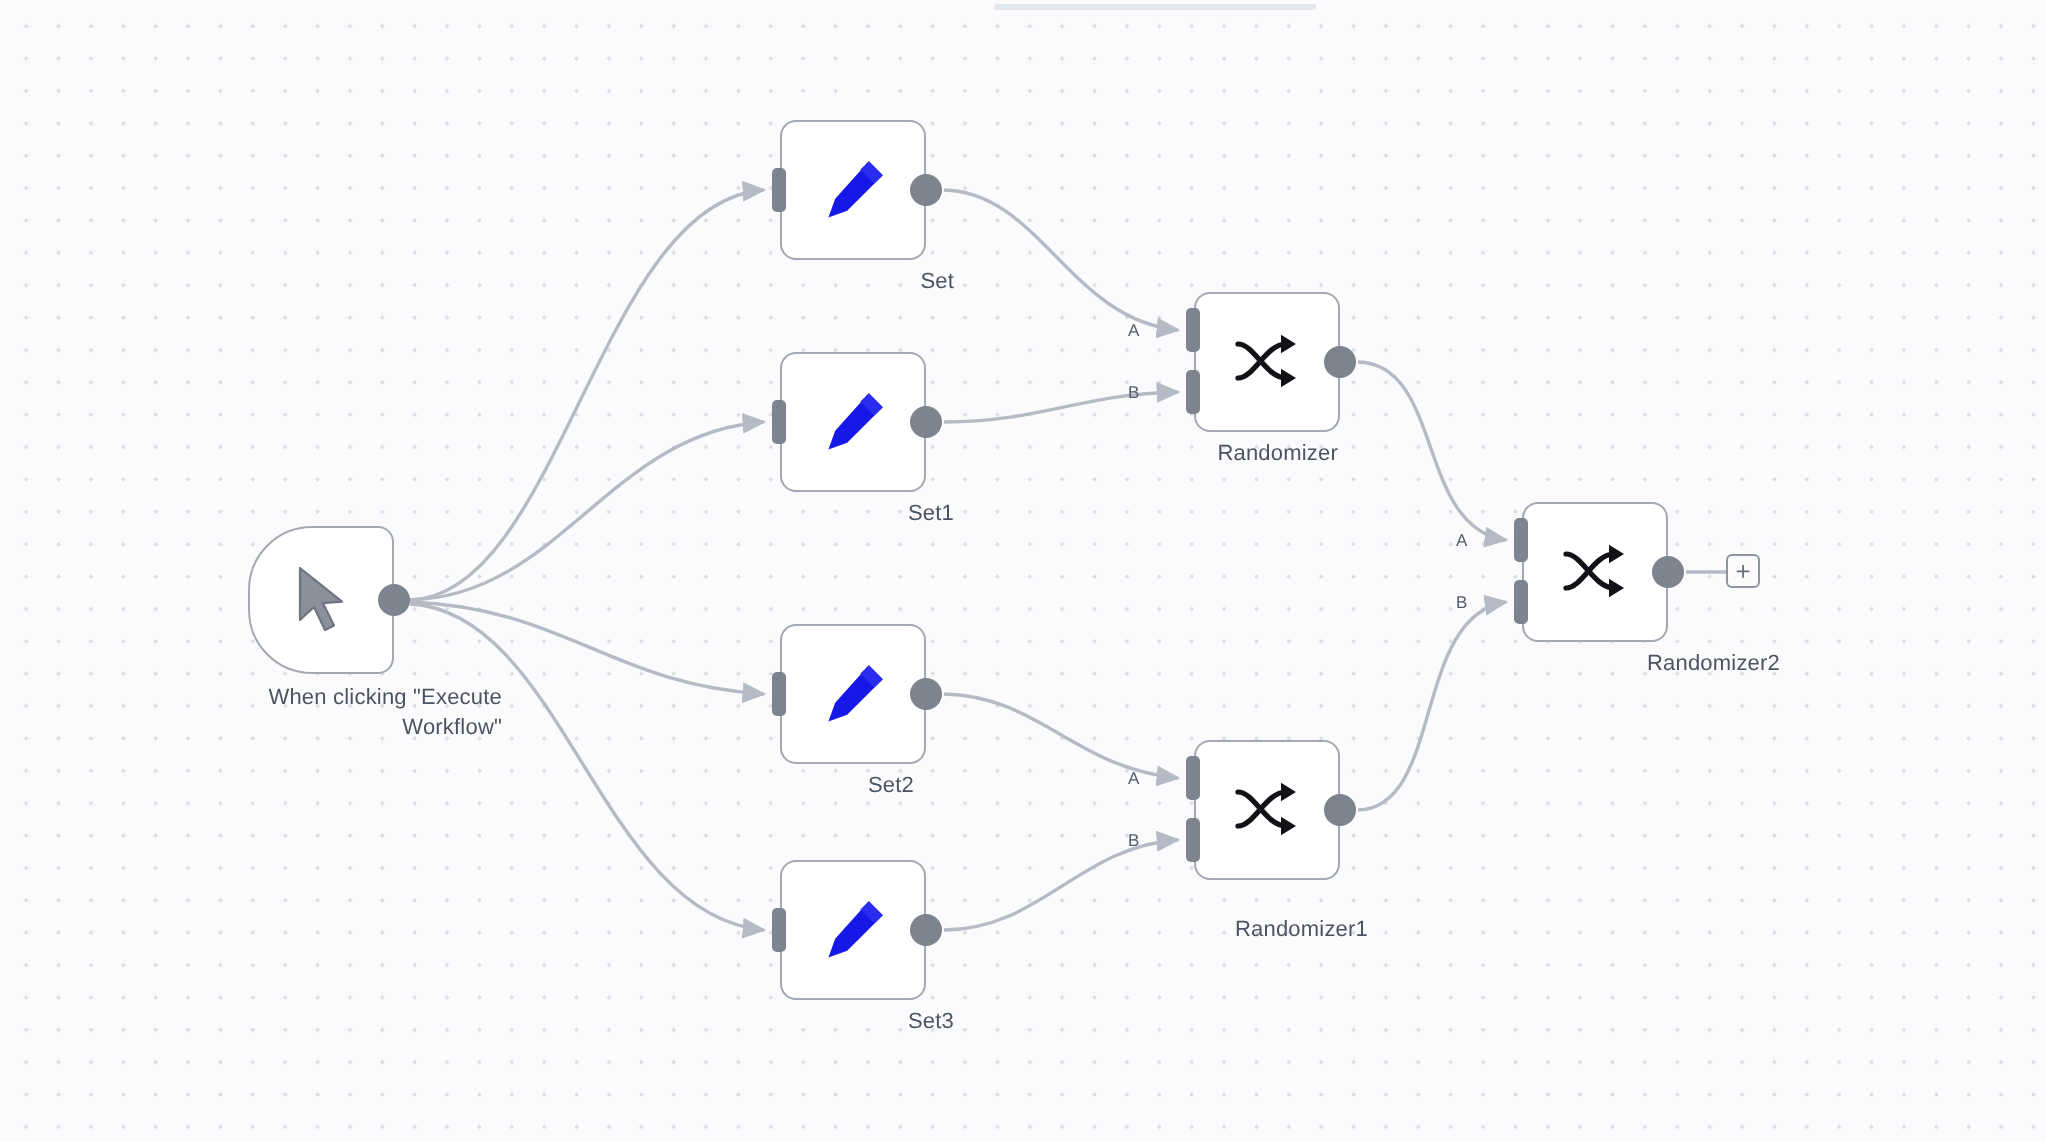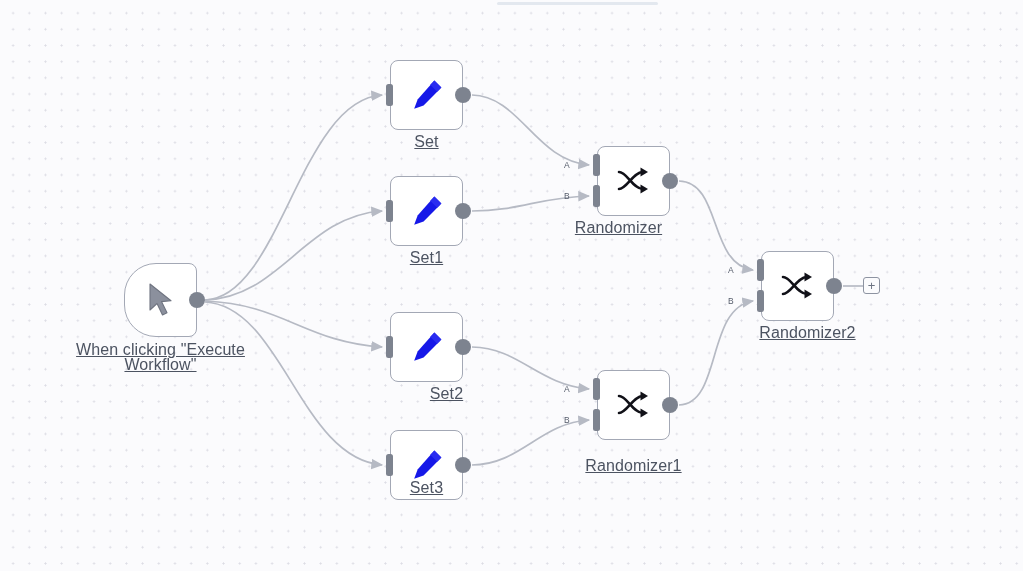--- a/index.html
+++ b/index.html
@@ -55,27 +55,26 @@
   }
 
   .node.trigger {
     border-radius: 8px;
     border-top-left-radius: 32px;
     border-bottom-left-radius: 32px;
   }
 
   .node-label {
     position: absolute;
-    text-align: center;
-    font-size: 16px;
+    text-align: right;
+    font-size: 11px;
     line-height: 15px;
     color: #4c5361;
     white-space: pre-line;
     letter-spacing: 0.1px;
-    text-decoration: underline;
   }
 
   .port-in {
     position: absolute;
     width: 7px;
     height: 22px;
     background: #7d838f;
     border-radius: 2.5px;
   }
 
@@ -188,33 +187,33 @@
   <div class="port-out" style="left:455px; top:203px;"></div>
 
   <div class="node" style="left:390px; top:312px; width:73px; height:70px;">
     <span>
       <svg class="icon-svg" width="36" height="36" viewBox="0 0 36 36" aria-hidden="true">
         <path d="M25.4 3.6 L32.4 10.6 L14.6 28.4 L5.2 31.8 L8.6 22.4 Z" fill="#1618e8"></path>
         <path d="M25.4 3.6 L32.4 10.6 L28.2 14.8 L21.2 7.8 Z" fill="#2a2cf0"></path>
       </svg>
     </span>
   </div>
-  <div class="node-label" style="left:396px; top:386px; width:101px;">Set2</div>
+  <div class="node-label" style="left:356px; top:386px; width:101px;">Set2</div>
   <div class="port-in" style="left:386px; top:336px;"></div>
   <div class="port-out" style="left:455px; top:339px;"></div>
 
   <div class="node" style="left:390px; top:430px; width:73px; height:70px;">
     <span>
       <svg class="icon-svg" width="36" height="36" viewBox="0 0 36 36" aria-hidden="true">
         <path d="M25.4 3.6 L32.4 10.6 L14.6 28.4 L5.2 31.8 L8.6 22.4 Z" fill="#1618e8"></path>
         <path d="M25.4 3.6 L32.4 10.6 L28.2 14.8 L21.2 7.8 Z" fill="#2a2cf0"></path>
       </svg>
     </span>
   </div>
-  <div class="node-label" style="left:376px; top:480px; width:101px;">Set3</div>
+  <div class="node-label" style="left:376px; top:504px; width:101px;">Set3</div>
   <div class="port-in" style="left:386px; top:454px;"></div>
   <div class="port-out" style="left:455px; top:457px;"></div>
 
   <div class="node" style="left:597px; top:146px; width:73px; height:70px;">
     <span>
       <svg class="icon-svg" width="34" height="30" viewBox="0 0 34 30" aria-hidden="true">
         <g fill="none" stroke="#111118" stroke-width="2.6" stroke-linecap="round">
           <path d="M2 6 C 10 6 16 23 26 23"></path>
           <path d="M2 23 C 10 23 16 6 26 6"></path>
         </g>
@@ -254,21 +253,21 @@
       <svg class="icon-svg" width="34" height="30" viewBox="0 0 34 30" aria-hidden="true">
         <g fill="none" stroke="#111118" stroke-width="2.6" stroke-linecap="round">
           <path d="M2 6 C 10 6 16 23 26 23"></path>
           <path d="M2 23 C 10 23 16 6 26 6"></path>
         </g>
         <path d="M23.5 1.4 L31 6 L23.5 10.6 Z" fill="#111118"></path>
         <path d="M23.5 18.4 L31 23 L23.5 27.6 Z" fill="#111118"></path>
       </svg>
     </span>
   </div>
-  <div class="node-label" style="left:757px; top:325px; width:101px;">Randomizer2</div>
+  <div class="node-label" style="left:789px; top:325px; width:101px;">Randomizer2</div>
   <div class="port-in" style="left:757px; top:259px;"></div>
   <div class="port-in" style="left:757px; top:290px;"></div>
   <div class="port-letter" style="left:728px; top:265px;">A</div>
   <div class="port-letter" style="left:728px; top:296px;">B</div>
   <div class="port-out" style="left:826px; top:278px;"></div>
 
   <div class="plus-btn" style="left:863px; top:277px;">
     <span>+</span>
   </div>
 

